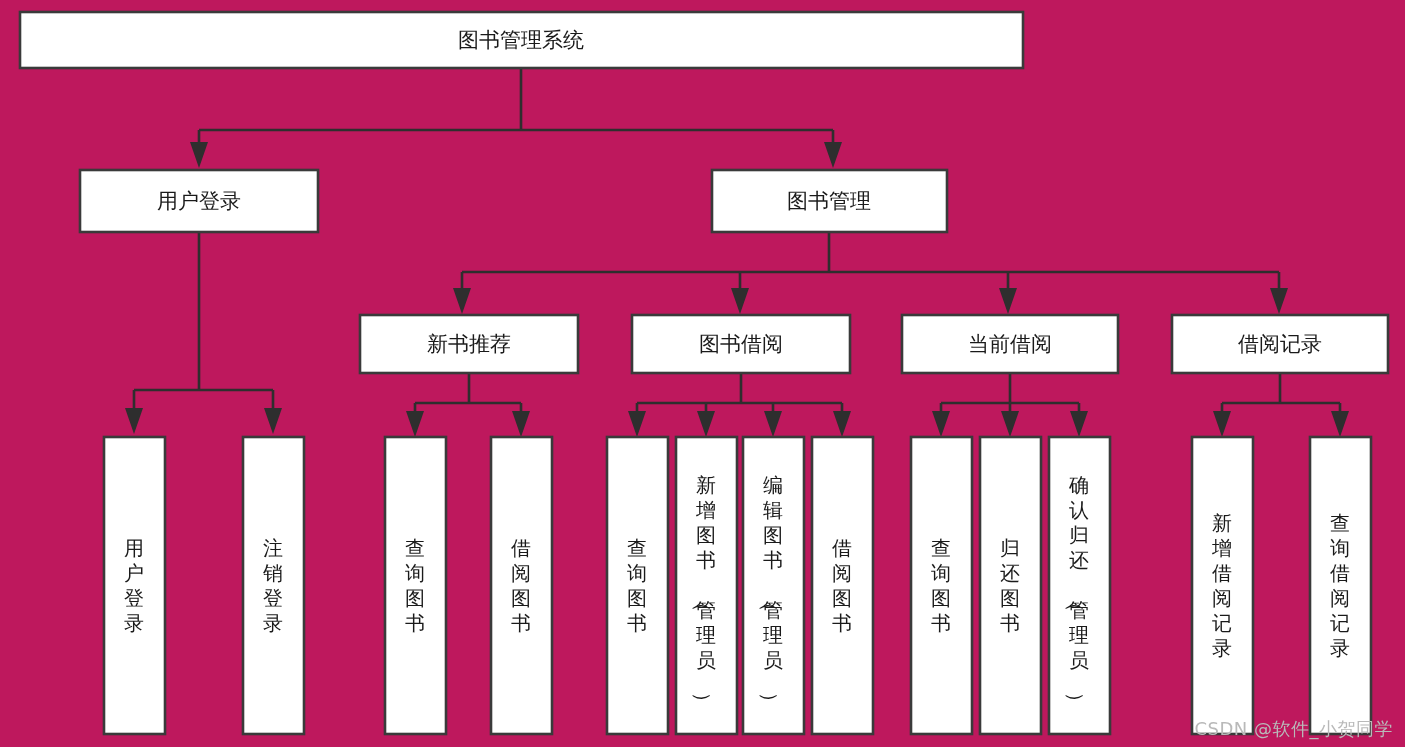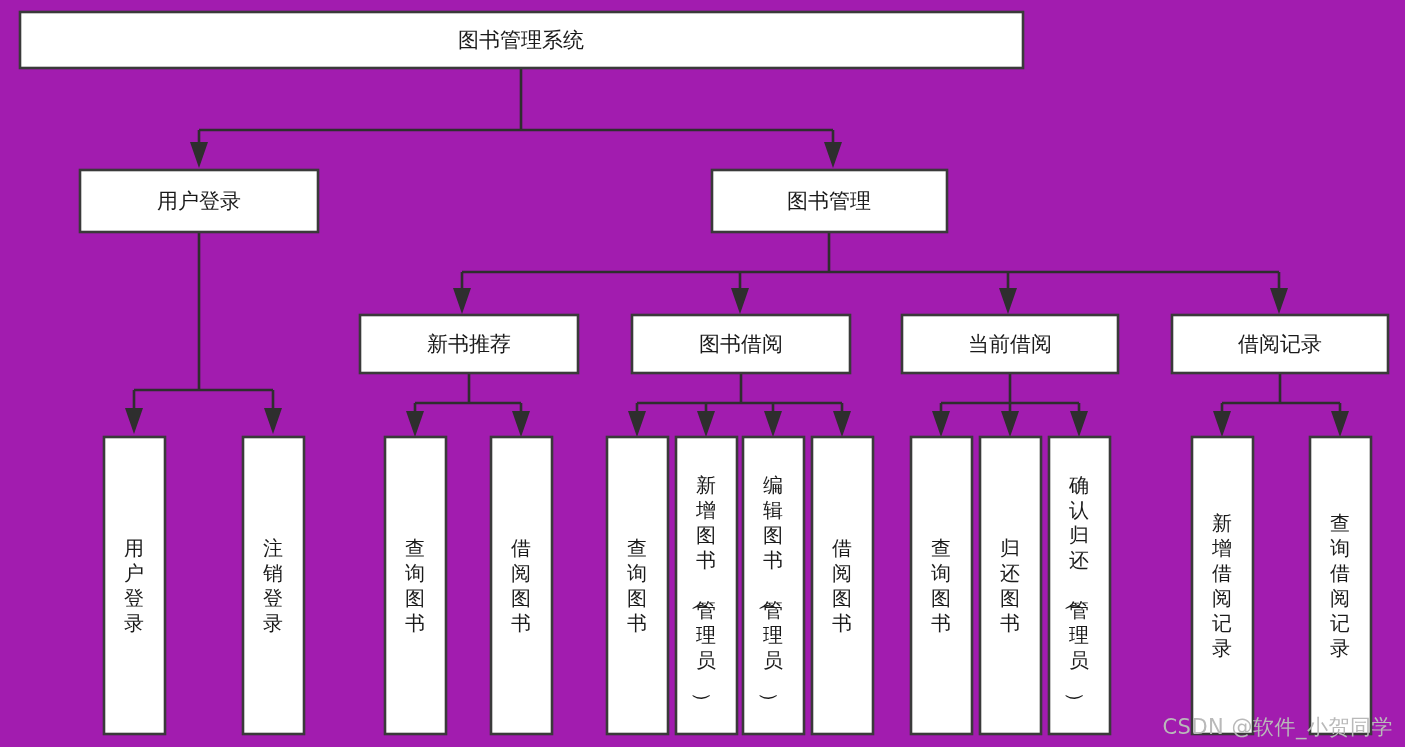--- a/index.html
+++ b/index.html
@@ -11,21 +11,21 @@
   body {
     width: 1405px;
     height: 747px;
     overflow: hidden;
     font-family: "DejaVu Sans", "Liberation Sans", sans-serif;
   }
   #diagram-root {
     position: relative;
     width: 1405px;
     height: 747px;
-    background: #a21caf;
+    background: #be185d;
   }
   svg#tree-svg {
     position: absolute;
     left: 0;
     top: 0;
     width: 1405px;
     height: 747px;
     display: block;
   }
   .node-box {
@@ -53,21 +53,21 @@
   }
   .arrow-head {
     fill: #2e2e2e;
     stroke: none;
   }
   .watermark {
     position: absolute;
     right: 12px;
     bottom: 6px;
     font-family: "DejaVu Sans", "Liberation Sans", sans-serif;
-    font-size: 21px;
+    font-size: 18px;
     color: #b9b9b9;
     letter-spacing: 0.5px;
     white-space: nowrap;
     user-select: none;
   }
 </style>
 </head>
 <body>
 
 <div id="diagram-root">

